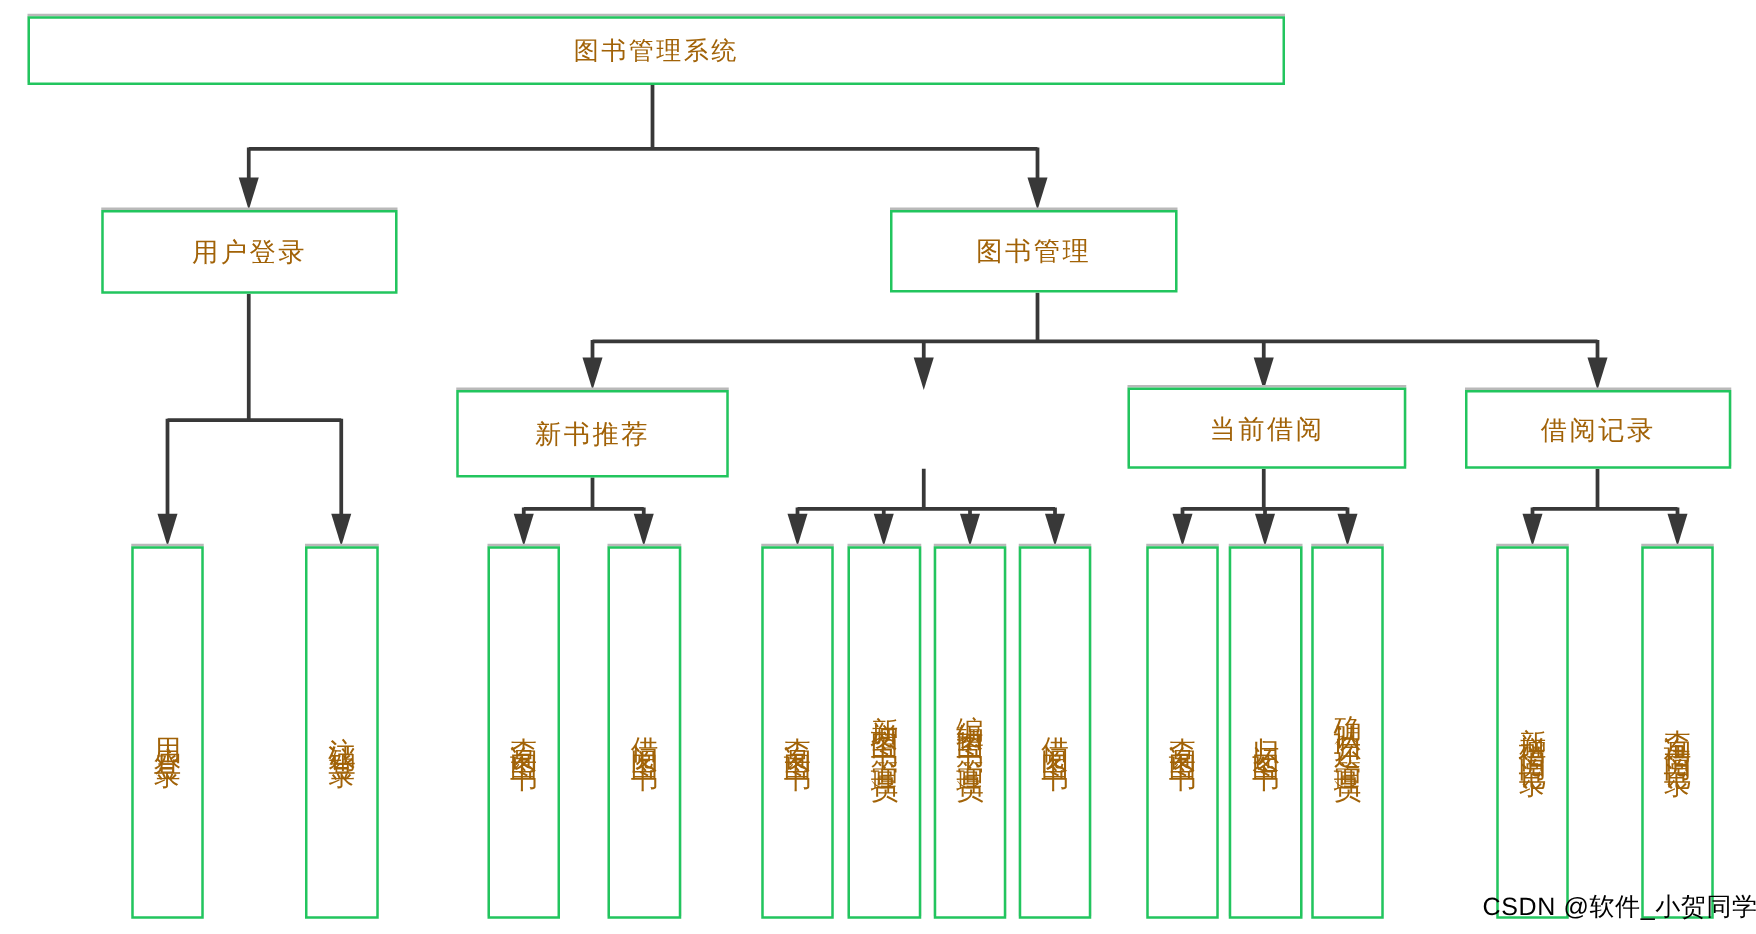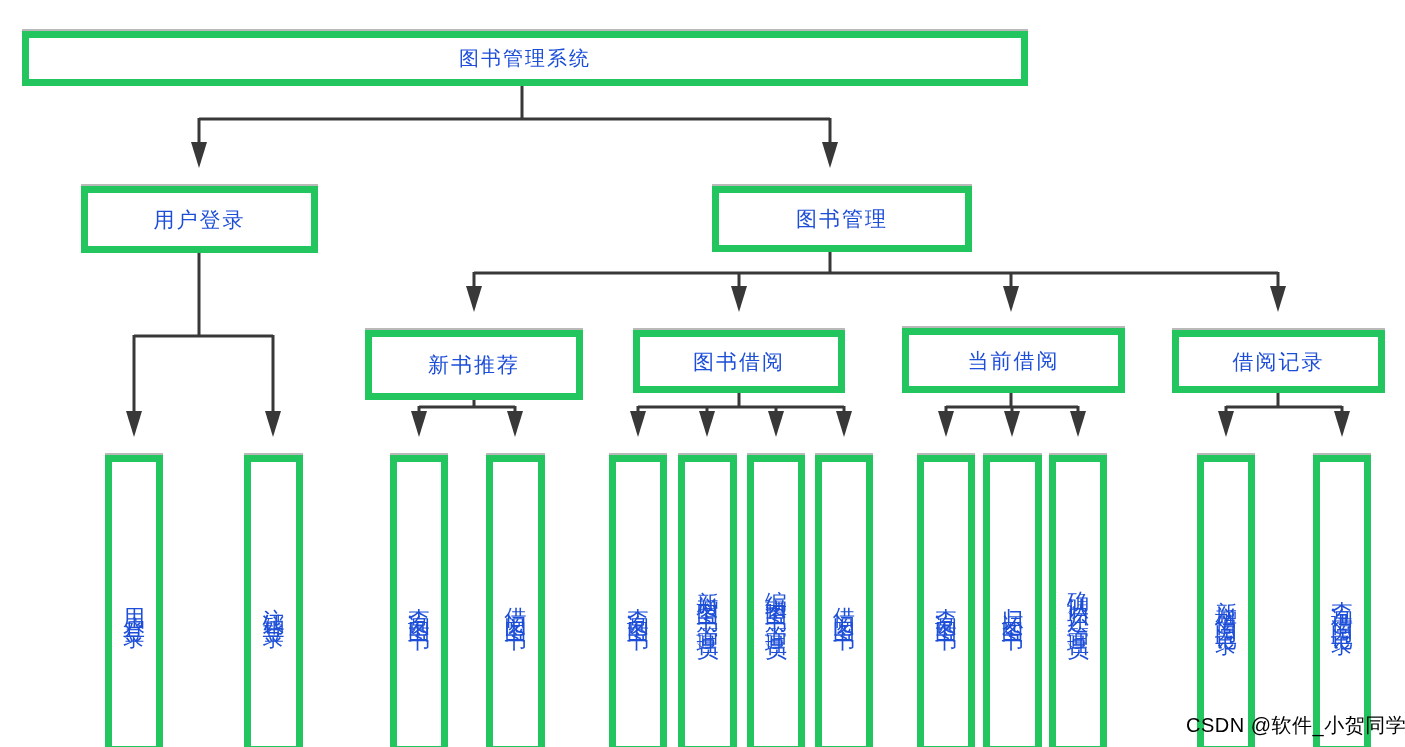--- a/index.html
+++ b/index.html
@@ -3,24 +3,23 @@
 <meta charset="utf-8">
 <style>
   html,body { margin:0; padding:0; background:#ffffff; }
   .stage {
     position:relative; width:1405px; height:747px; background:#ffffff;
     font-family:"Liberation Sans","DejaVu Sans",sans-serif; overflow:hidden;
   }
   .connectors { position:absolute; left:0; top:0; width:1405px; height:747px; }
   .box {
     position:absolute; box-sizing:border-box; background:#ffffff;
-    border:7px solid #22c55e; box-shadow:0 -2px 0 #b9b9b9;
+    border:2px solid #22c55e; box-shadow:0 -2px 0 #b9b9b9;
     display:flex; align-items:center; justify-content:center;
-    color:#1d4ed8;
-    margin-top:18px;
+    color:#a16207;
   }
   .hbox span { font-size:21px; letter-spacing:2px; white-space:nowrap; }
   .root span { font-size:20px; }
   .vbox span {
     writing-mode:vertical-rl; text-orientation:mixed;
     font-size:22px; letter-spacing:7px; line-height:1; white-space:nowrap;
   }
   .watermark {
     position:absolute; left:1186px; top:712px; width:212px;
     font-size:20px; color:#000000; white-space:nowrap; letter-spacing:0.5px;
@@ -69,29 +68,26 @@
     <polygon class="ah" points="1334,411 1350,411 1342,437"></polygon>
   </svg>
 
   <div class="box hbox root" style="left:22px;top:13px;width:1006px;height:55px">
     <span>图书管理系统</span>
   </div>
 
   <div class="box hbox" style="left:81px;top:168px;width:237px;height:67px">
     <span>用户登录</span>
   </div>
-  <div class="box hbox" style="left:712px;top:168px;width:260px;height:66px">
+  <div class="box hbox" style="left:712px;top:168px;width:230px;height:66px">
     <span>图书管理</span>
   </div>
 
   <div class="box hbox" style="left:365px;top:312px;width:218px;height:70px">
     <span>新书推荐</span>
-  </div>
-  <div class="box hbox" style="left:633px;top:312px;width:212px;height:63px">
-    <span>图书借阅</span>
   </div>
   <div class="box hbox" style="left:902px;top:310px;width:223px;height:65px">
     <span>当前借阅</span>
   </div>
   <div class="box hbox" style="left:1172px;top:312px;width:213px;height:63px">
     <span>借阅记录</span>
   </div>
 
   <div class="box vbox" style="left:105px;top:437px;width:58px;height:298px">
     <span>用户登录</span>

